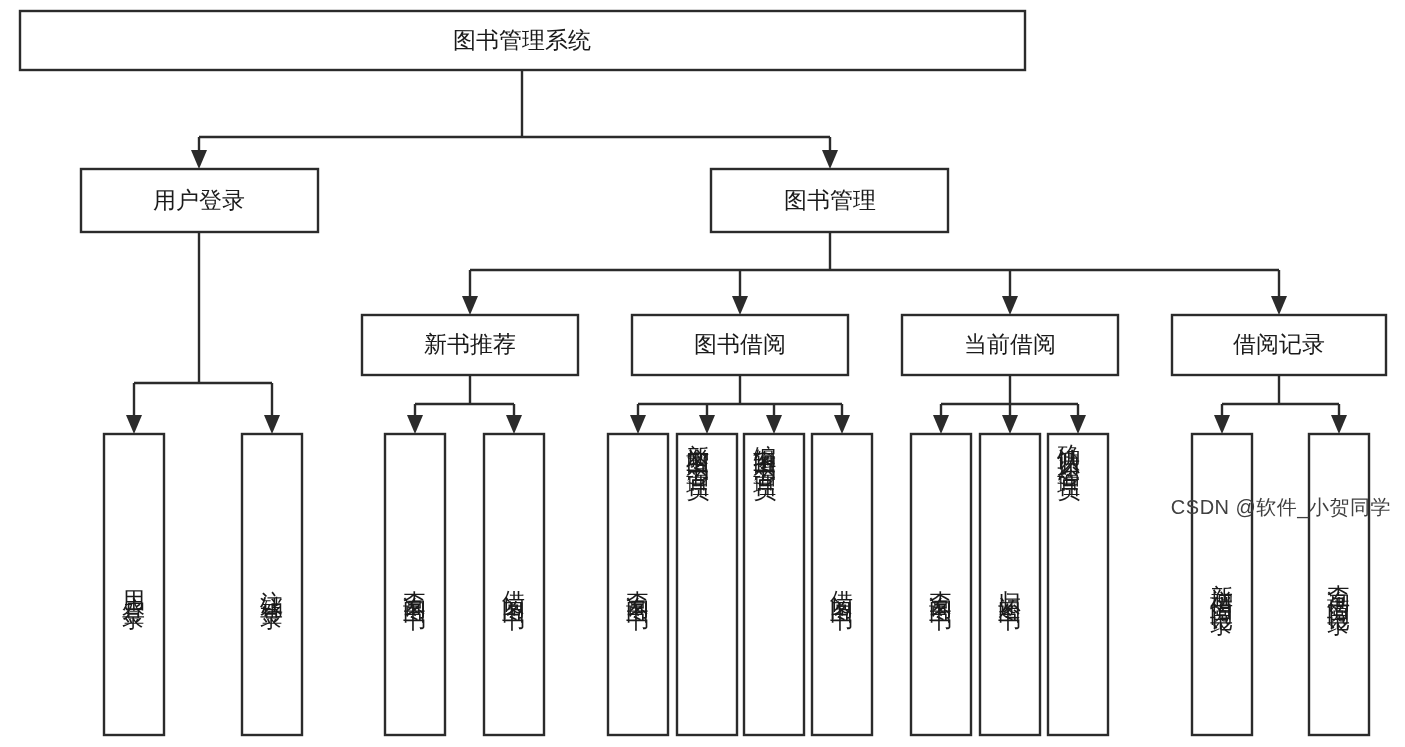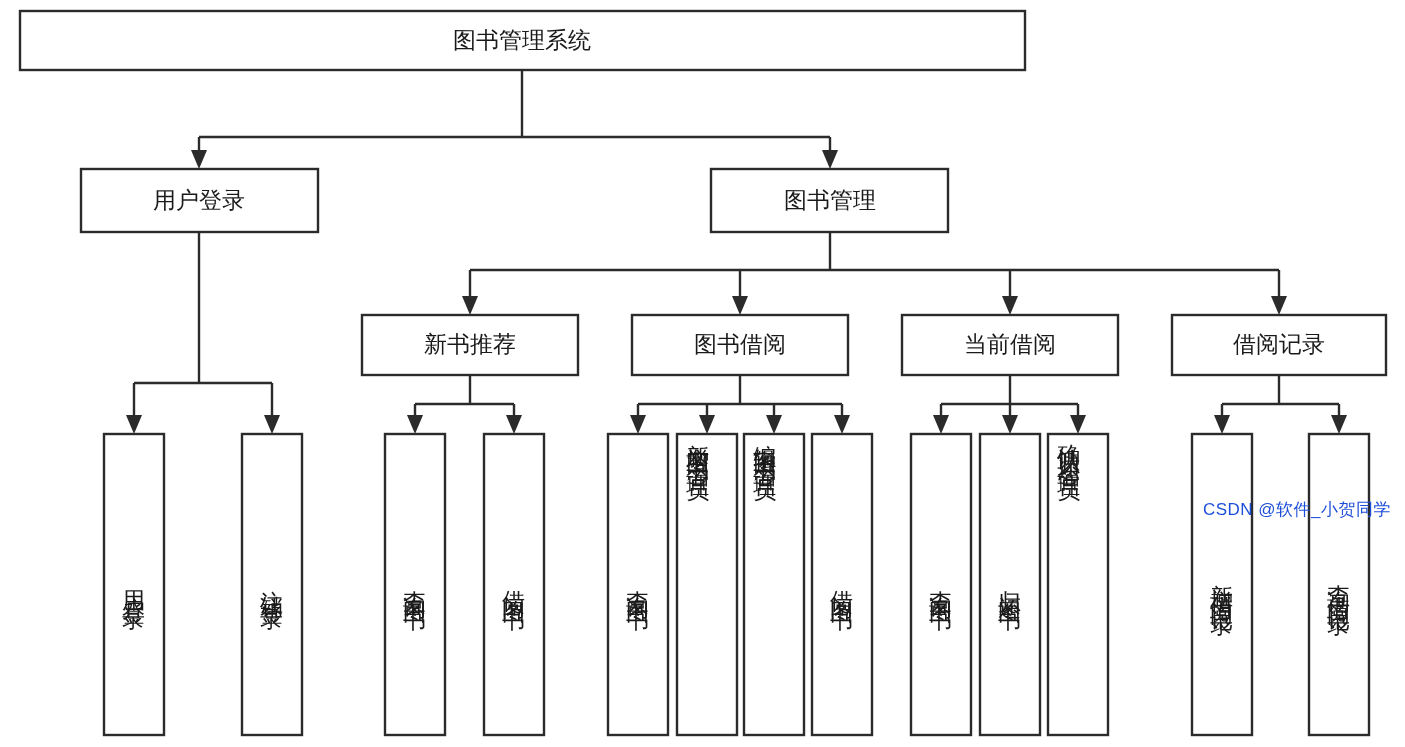--- a/index.html
+++ b/index.html
@@ -53,22 +53,22 @@
     fill: #1a1a1a;
     font-family: "Liberation Sans", "DejaVu Sans", sans-serif;
     font-size: 23px;
     text-anchor: middle;
   }
   .watermark {
     position: absolute;
     right: 14px;
     bottom: 6px;
     font-family: "Liberation Sans", "DejaVu Sans", sans-serif;
-    font-size: 17px;
-    color: #1d4ed8;
+    font-size: 20px;
+    color: #404040;
     letter-spacing: 0.5px;
     white-space: nowrap;
     user-select: none;
   }
 </style>
 </head>
 <body>
 
 <div id="diagram-root">
 

